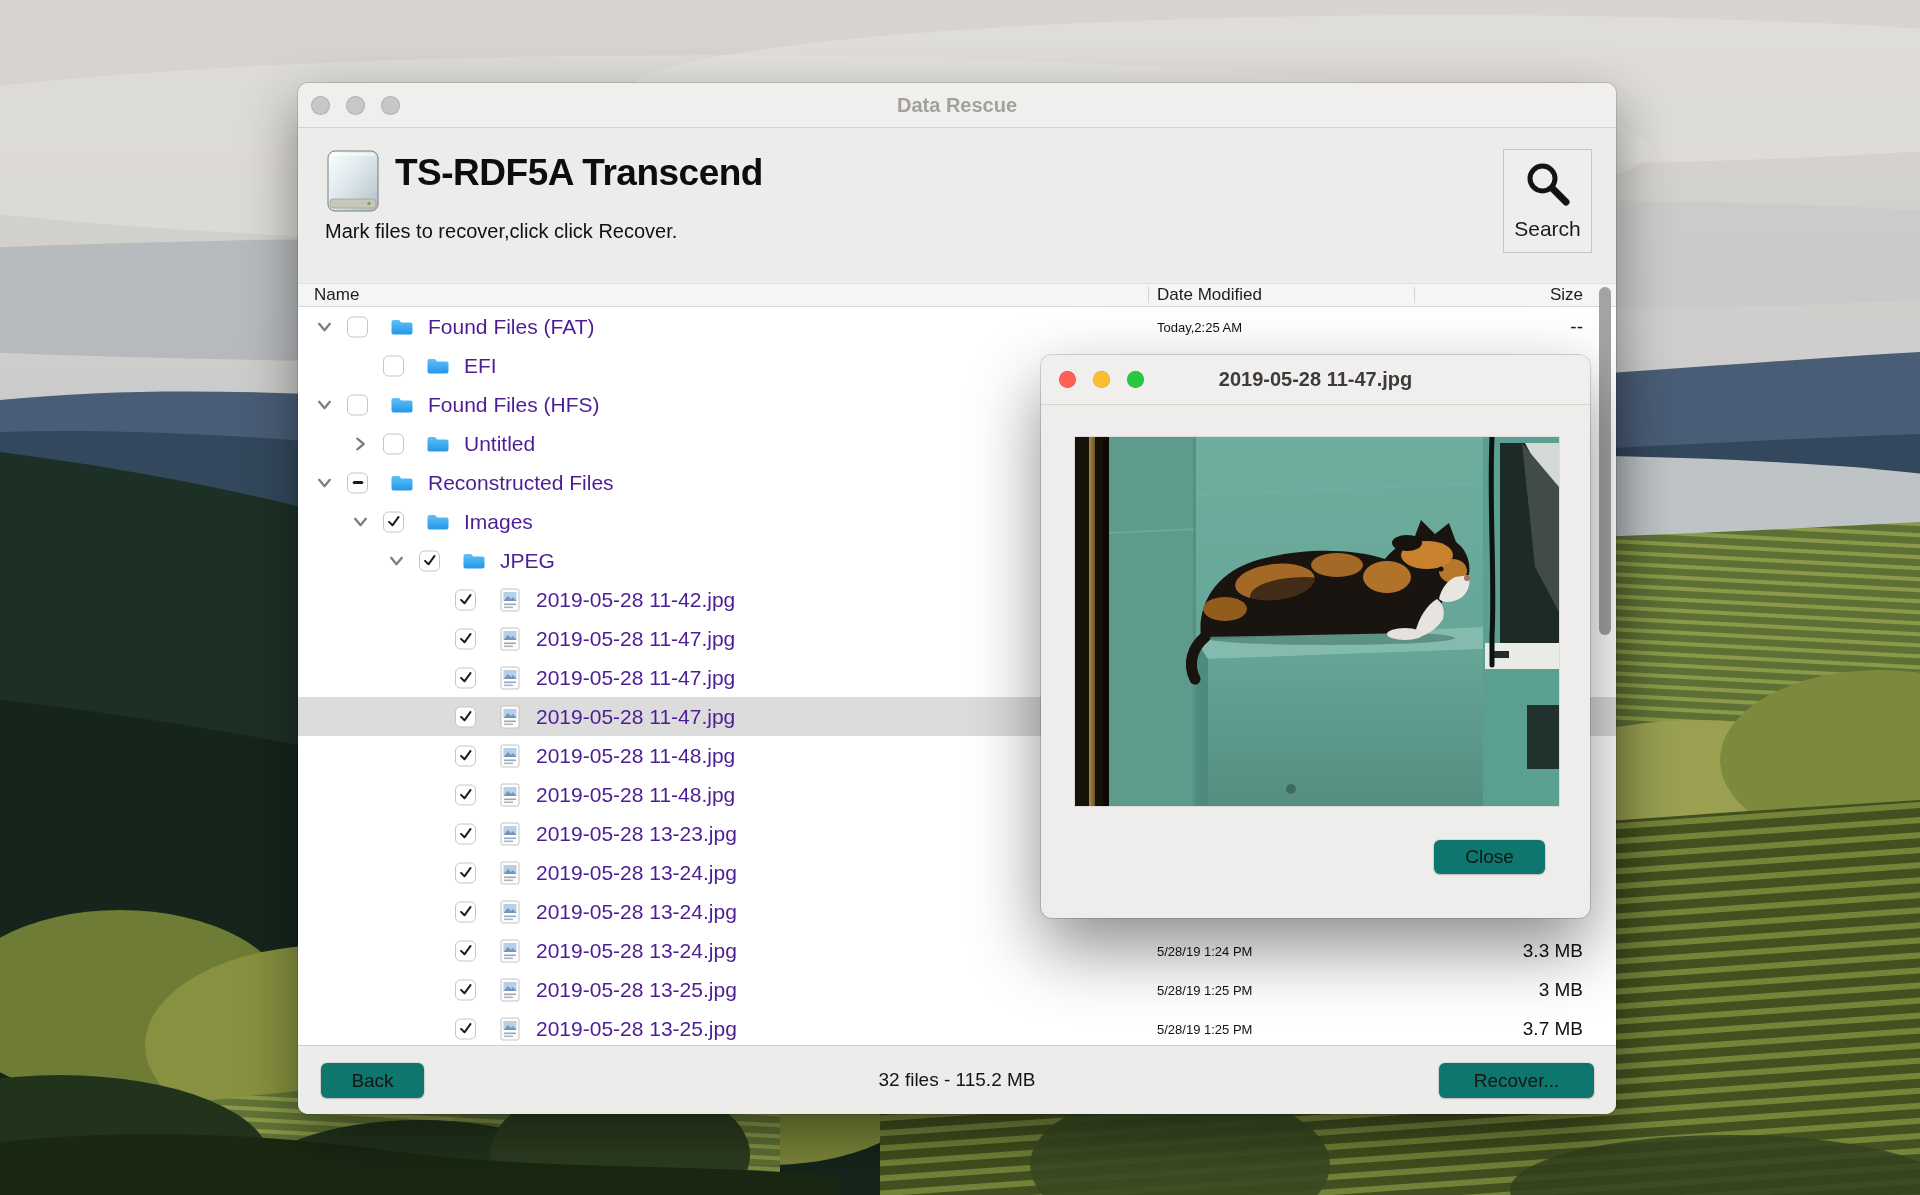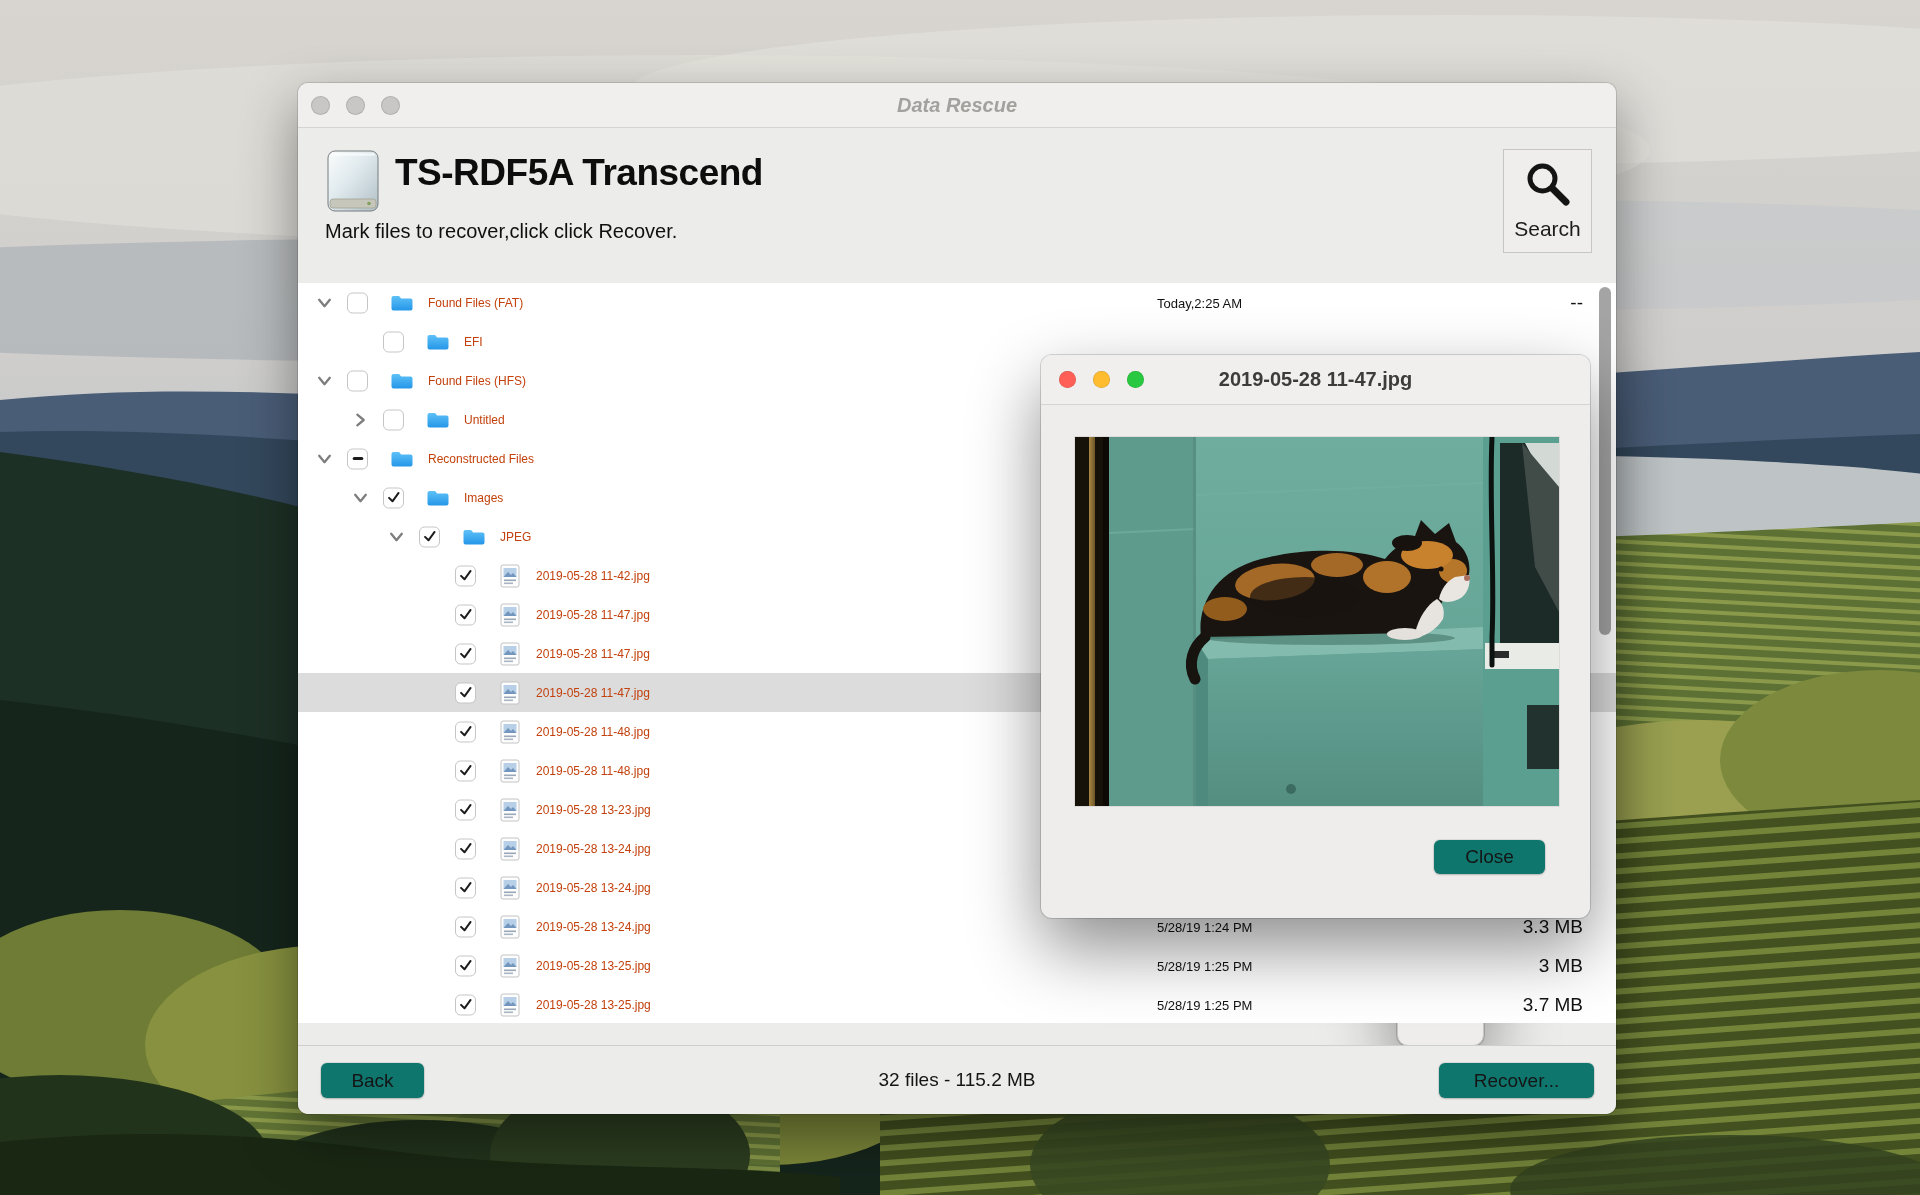--- a/index.html
+++ b/index.html
@@ -16,21 +16,21 @@
     box-shadow:0 22px 55px rgba(0,0,0,.42),0 0 0 1px rgba(0,0,0,.12);
   }
   .titlebar{
     height:44px;background:#f1efee;border-bottom:1px solid #d6d4d1;
     border-radius:10px 10px 0 0;position:relative;
     display:flex;align-items:center;justify-content:center;
   }
   .lights{position:absolute;left:13px;top:0;height:100%;display:flex;align-items:center;gap:16px;}
   .light{width:19px;height:19px;border-radius:50%;box-shadow:inset 0 0 0 1px rgba(0,0,0,.12);}
   .main .light{background:#c9c7c5;}
-  .wtitle{font-size:20px;font-weight:bold;color:#a3a19e;font-style:italic;}
+  .wtitle{font-size:20px;font-weight:bold;color:#a3a19e;}
 
   .header{position:relative;height:155px;}
   .drive-ic{position:absolute;left:27px;top:21px;width:56px;height:64px;}
   .dtitle{position:absolute;left:97px;top:24px;font-size:37px;font-weight:bold;color:#0d0d0d;letter-spacing:-.5px;white-space:nowrap;}
   .subtitle{position:absolute;left:27px;top:92px;font-size:20px;color:#101010;}
   .toolbtn{
     position:absolute;top:21px;height:104px;box-sizing:border-box;cursor:pointer;
     border:1px solid #c7c6c4;background:#efeeec;
     display:flex;flex-direction:column;align-items:center;justify-content:center;gap:10px;
   }
@@ -51,21 +51,21 @@
 
   .list{position:relative;height:740px;background:#ffffff;overflow:hidden;}
   .row{position:relative;height:39px;}
   .row.selected{background:#dcdcdc;}
   .row > *{position:absolute;top:50%;transform:translateY(-50%);}
   .chev{width:17px;height:17px;}
   .cb{
     width:21px;height:21px;box-sizing:border-box;border:1.5px solid #c5c5c5;border-radius:5.5px;
     background:#fff;display:flex;align-items:center;justify-content:center;
   }
-  .lbl{font-size:12px;color:#c2410c;white-space:nowrap;}
+  .lbl{font-size:21px;color:#4c1d95;white-space:nowrap;}
   .date{left:859px;font-size:13px;color:#121212;white-space:nowrap;}
   .size{right:33px;font-size:19px;color:#121212;white-space:nowrap;}
 
   .scrollthumb{
     position:absolute;right:5px;top:204px;width:12px;height:348px;
     border-radius:6px;background:#9a9a9a;opacity:.9;
   }
 
   .footer{
     position:absolute;left:0;right:0;bottom:0;height:68px;background:#ececea;
@@ -208,20 +208,27 @@
     </div>
     <div class="toolbtn search">
       <svg width="46" height="46" viewBox="0 0 46 46">
         <circle cx="17.5" cy="17.5" r="12.5" fill="none" stroke="#141414" stroke-width="5"></circle>
         <line x1="27.5" y1="27.5" x2="41" y2="41" stroke="#141414" stroke-width="7" stroke-linecap="round"></line>
       </svg>
       <span class="tlabel">Search</span>
     </div>
   </div>
 
+  <div class="colheader">
+    <span class="ch-name">Name</span>
+    <span class="ch-date">Date Modified</span>
+    <span class="ch-size">Size</span>
+    <div class="colsep" style="left:850px"></div>
+    <div class="colsep" style="left:1116px"></div>
+  </div>
 
   <div class="list" id="file-list">
       <div class="row">
         <svg class="chev" style="left:18px" viewBox="0 0 16 16">
           <polyline points="3,5 8,11 13,5" fill="none" stroke="#7e7e7e" stroke-width="2.2" stroke-linecap="round" stroke-linejoin="round"></polyline>
         </svg>
         <span class="cb" style="left:49px"></span>
         <svg class="fold" style="left:92px" width="24" height="20" viewBox="0 0 24 20">
           <path d="M1.5,5 Q1.5,3 3.5,3 L9,3 L11.2,5.6 L20.5,5.6 Q22.5,5.6 22.5,7.6 L22.5,15.5 Q22.5,17.5 20.5,17.5 L3.5,17.5 Q1.5,17.5 1.5,15.5 Z" fill="url(#fldg)"></path>
         </svg>

